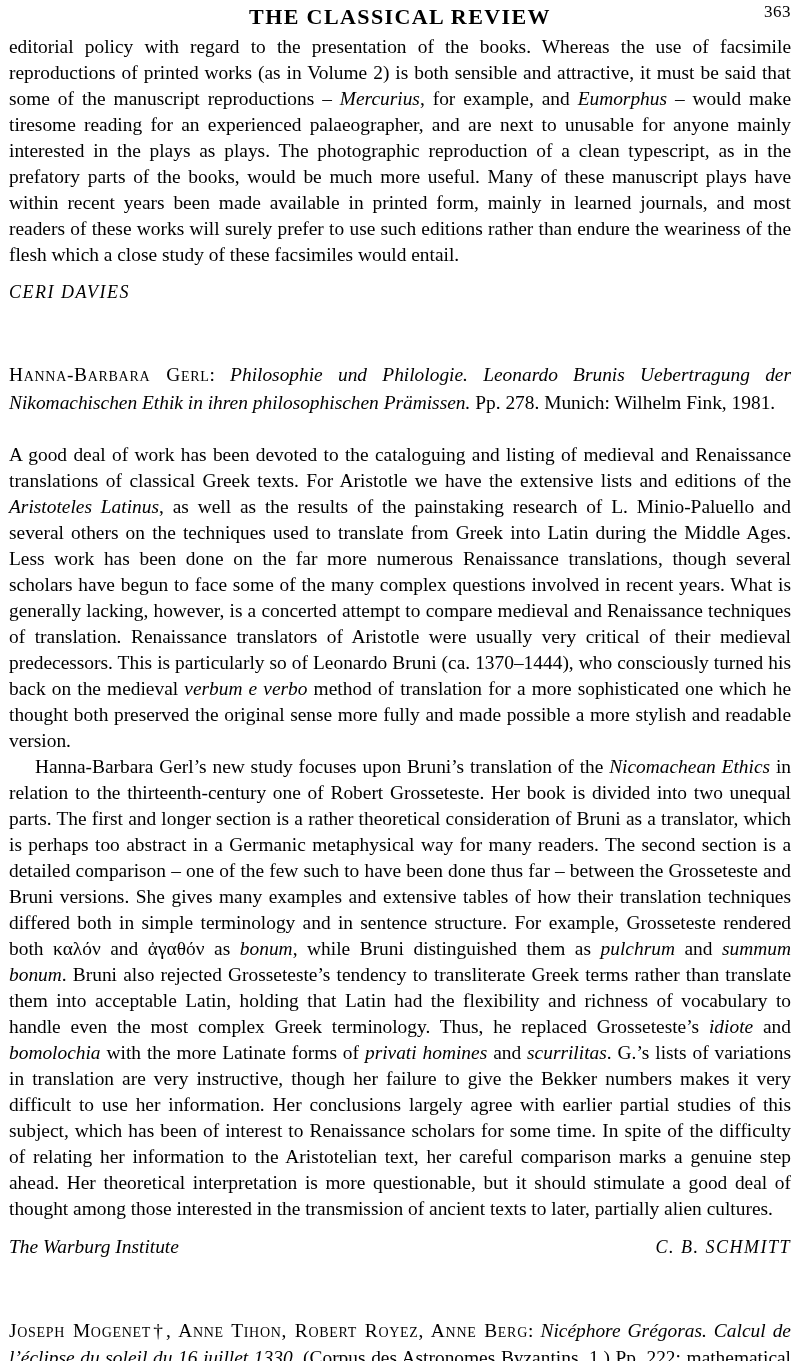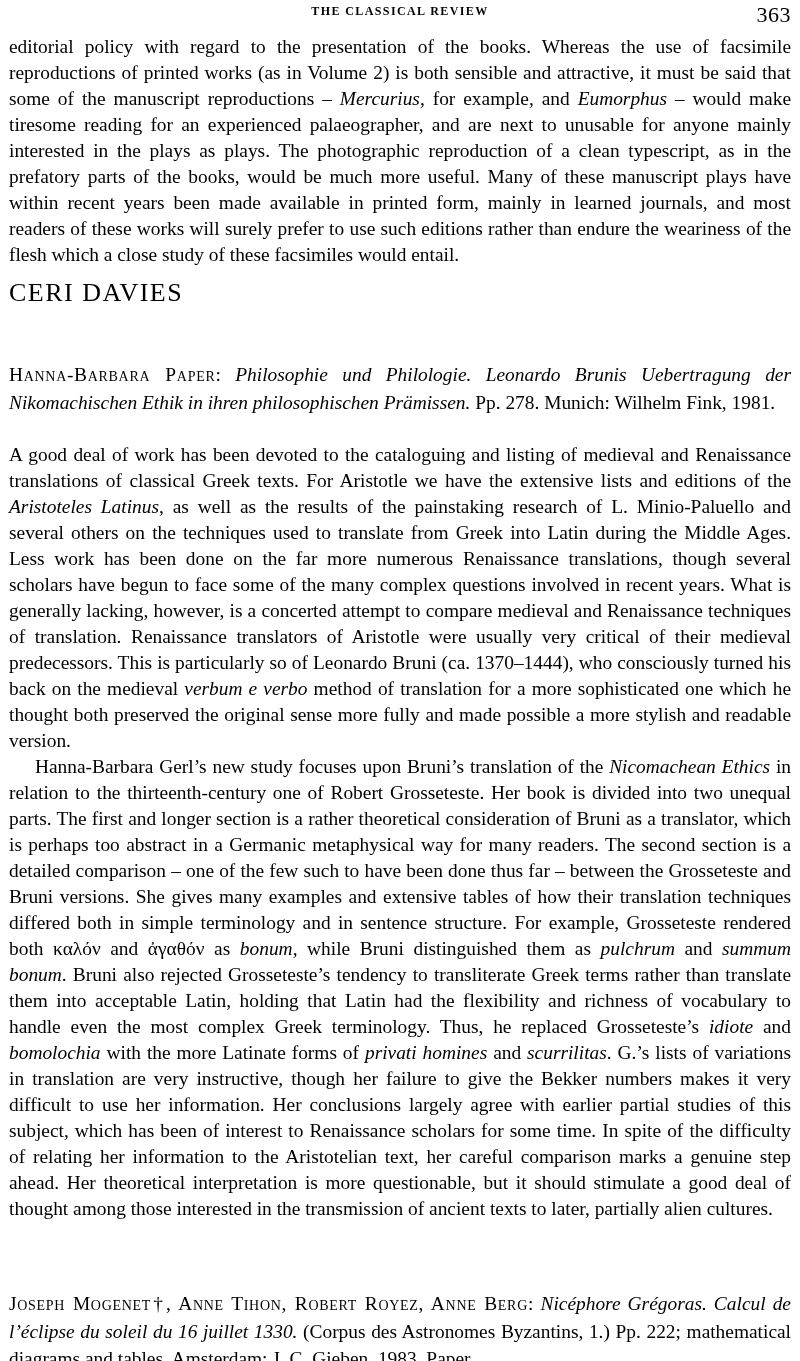--- a/index.html
+++ b/index.html
@@ -27,31 +27,31 @@
     position: relative;
     height: 30px;
     margin-top: 4px;
   }
   .running-head .title {
     position: absolute;
     left: 0;
     right: 0;
     top: 0;
     text-align: center;
-    font-size: 12px;
+    font-size: 22px;
     letter-spacing: 1.4px;
     font-variant: small-caps;
     text-transform: uppercase;
     font-weight: 600;
   }
   .running-head .folio {
     position: absolute;
     right: 0;
     top: -2px;
-    font-size: 22px;
+    font-size: 17px;
     letter-spacing: 0.5px;
   }
 
   
   .para {
     font-size: 19.4px;
     line-height: 26px;
     text-align: justify;
     text-justify: inter-word;
     margin: 0;
@@ -70,23 +70,24 @@
     display: flex;
     justify-content: space-between;
     align-items: baseline;
     font-size: 19.4px;
     line-height: 25.4px;
   }
   .byline .institution {
     font-style: italic;
   }
   .byline .reviewer {
-    font-size: 26px;
+    font-size: 18px;
     letter-spacing: 1.5px;
     text-transform: uppercase;
+    font-style: italic;
   }
 
   
   .review-heading {
     font-size: 19.4px;
     line-height: 27.5px;
     text-align: justify;
     text-justify: inter-word;
     margin: 0;
   }
@@ -130,30 +131,34 @@
     <div class="gap-sm"></div>
 
     <div class="byline">
       <span class="reviewer">CERI DAVIES</span>
     </div>
   </div>
 
   <div class="gap-xl"></div>
 
   <div class="block">
-    <p class="review-heading"><span class="authors">Hanna-Barbara Paper</span><span>: </span><span class="work-title">Philosophie und Philologie. Leonardo Brunis Uebertragung der Nikomachischen Ethik in ihren philosophischen Prämissen.</span><span class="imprint"> Pp. 278. Munich: Wilhelm Fink, 1981.</span></p>
+    <p class="review-heading"><span class="authors">Hanna-Barbara Gerl</span><span>: </span><span class="work-title">Philosophie und Philologie. Leonardo Brunis Uebertragung der Nikomachischen Ethik in ihren philosophischen Prämissen.</span><span class="imprint"> Pp. 278. Munich: Wilhelm Fink, 1981.</span></p>
 
     <div class="gap-md"></div>
 
     <p class="para"><span>A good deal of work has been devoted to the cataloguing and listing of medieval and Renaissance translations of classical Greek texts. For Aristotle we have the extensive lists and editions of the </span><i>Aristoteles Latinus</i><span>, as well as the results of the painstaking research of L. Minio-Paluello and several others on the techniques used to translate from Greek into Latin during the Middle Ages. Less work has been done on the far more numerous Renaissance translations, though several scholars have begun to face some of the many complex questions involved in recent years. What is generally lacking, however, is a concerted attempt to compare medieval and Renaissance techniques of translation. Renaissance translators of Aristotle were usually very critical of their medieval predecessors. This is particularly so of Leonardo Bruni (ca. 1370–1444), who consciously turned his back on the medieval </span><i>verbum e verbo</i><span> method of translation for a more sophisticated one which he thought both preserved the original sense more fully and made possible a more stylish and readable version.</span></p>
 
     <p class="para indent"><span>Hanna-Barbara Gerl’s new study focuses upon Bruni’s translation of the </span><i>Nicomachean Ethics</i><span> in relation to the thirteenth-century one of Robert Grosseteste. Her book is divided into two unequal parts. The first and longer section is a rather theoretical consideration of Bruni as a translator, which is perhaps too abstract in a Germanic metaphysical way for many readers. The second section is a detailed comparison – one of the few such to have been done thus far – between the Grosseteste and Bruni versions. She gives many examples and extensive tables of how their translation techniques differed both in simple terminology and in sentence structure. For example, Grosseteste rendered both </span><span class="greek">καλόν</span><span> and </span><span class="greek">ἀγαθόν</span><span> as </span><i>bonum</i><span>, while Bruni distinguished them as </span><i>pulchrum</i><span> and </span><i>summum bonum</i><span>. Bruni also rejected Grosseteste’s tendency to transliterate Greek terms rather than translate them into acceptable Latin, holding that Latin had the flexibility and richness of vocabulary to handle even the most complex Greek terminology. Thus, he replaced Grosseteste’s </span><i>idiote</i><span> and </span><i>bomolochia</i><span> with the more Latinate forms of </span><i>privati homines</i><span> and </span><i>scurrilitas</i><span>. G.’s lists of variations in translation are very instructive, though her failure to give the Bekker numbers makes it very difficult to use her information. Her conclusions largely agree with earlier partial studies of this subject, which has been of interest to Renaissance scholars for some time. In spite of the difficulty of relating her information to the Aristotelian text, her careful comparison marks a genuine step ahead. Her theoretical interpretation is more questionable, but it should stimulate a good deal of thought among those interested in the transmission of ancient texts to later, partially alien cultures.</span></p>
 
     <div class="gap-sm"></div>
 
+    <div class="byline">
+      <span class="institution">The Warburg Institute</span>
+      <span class="reviewer">C. B. SCHMITT</span>
+    </div>
   </div>
 
   <div class="gap-xl"></div>
 
   <div class="block">
     <p class="review-heading"><span class="authors"><span>Joseph Mogenet</span><span class="dagger">†</span><span>, Anne Tihon, Robert Royez, Anne Berg</span></span><span>: </span><span class="work-title">Nicéphore Grégoras. Calcul de l’éclipse du soleil du 16 juillet 1330.</span><span class="imprint"> (Corpus des Astronomes Byzantins, 1.) Pp. 222; mathematical diagrams and tables. Amsterdam: J. C. Gieben, 1983. Paper.</span></p>
 
   </div>
 
 </div>

